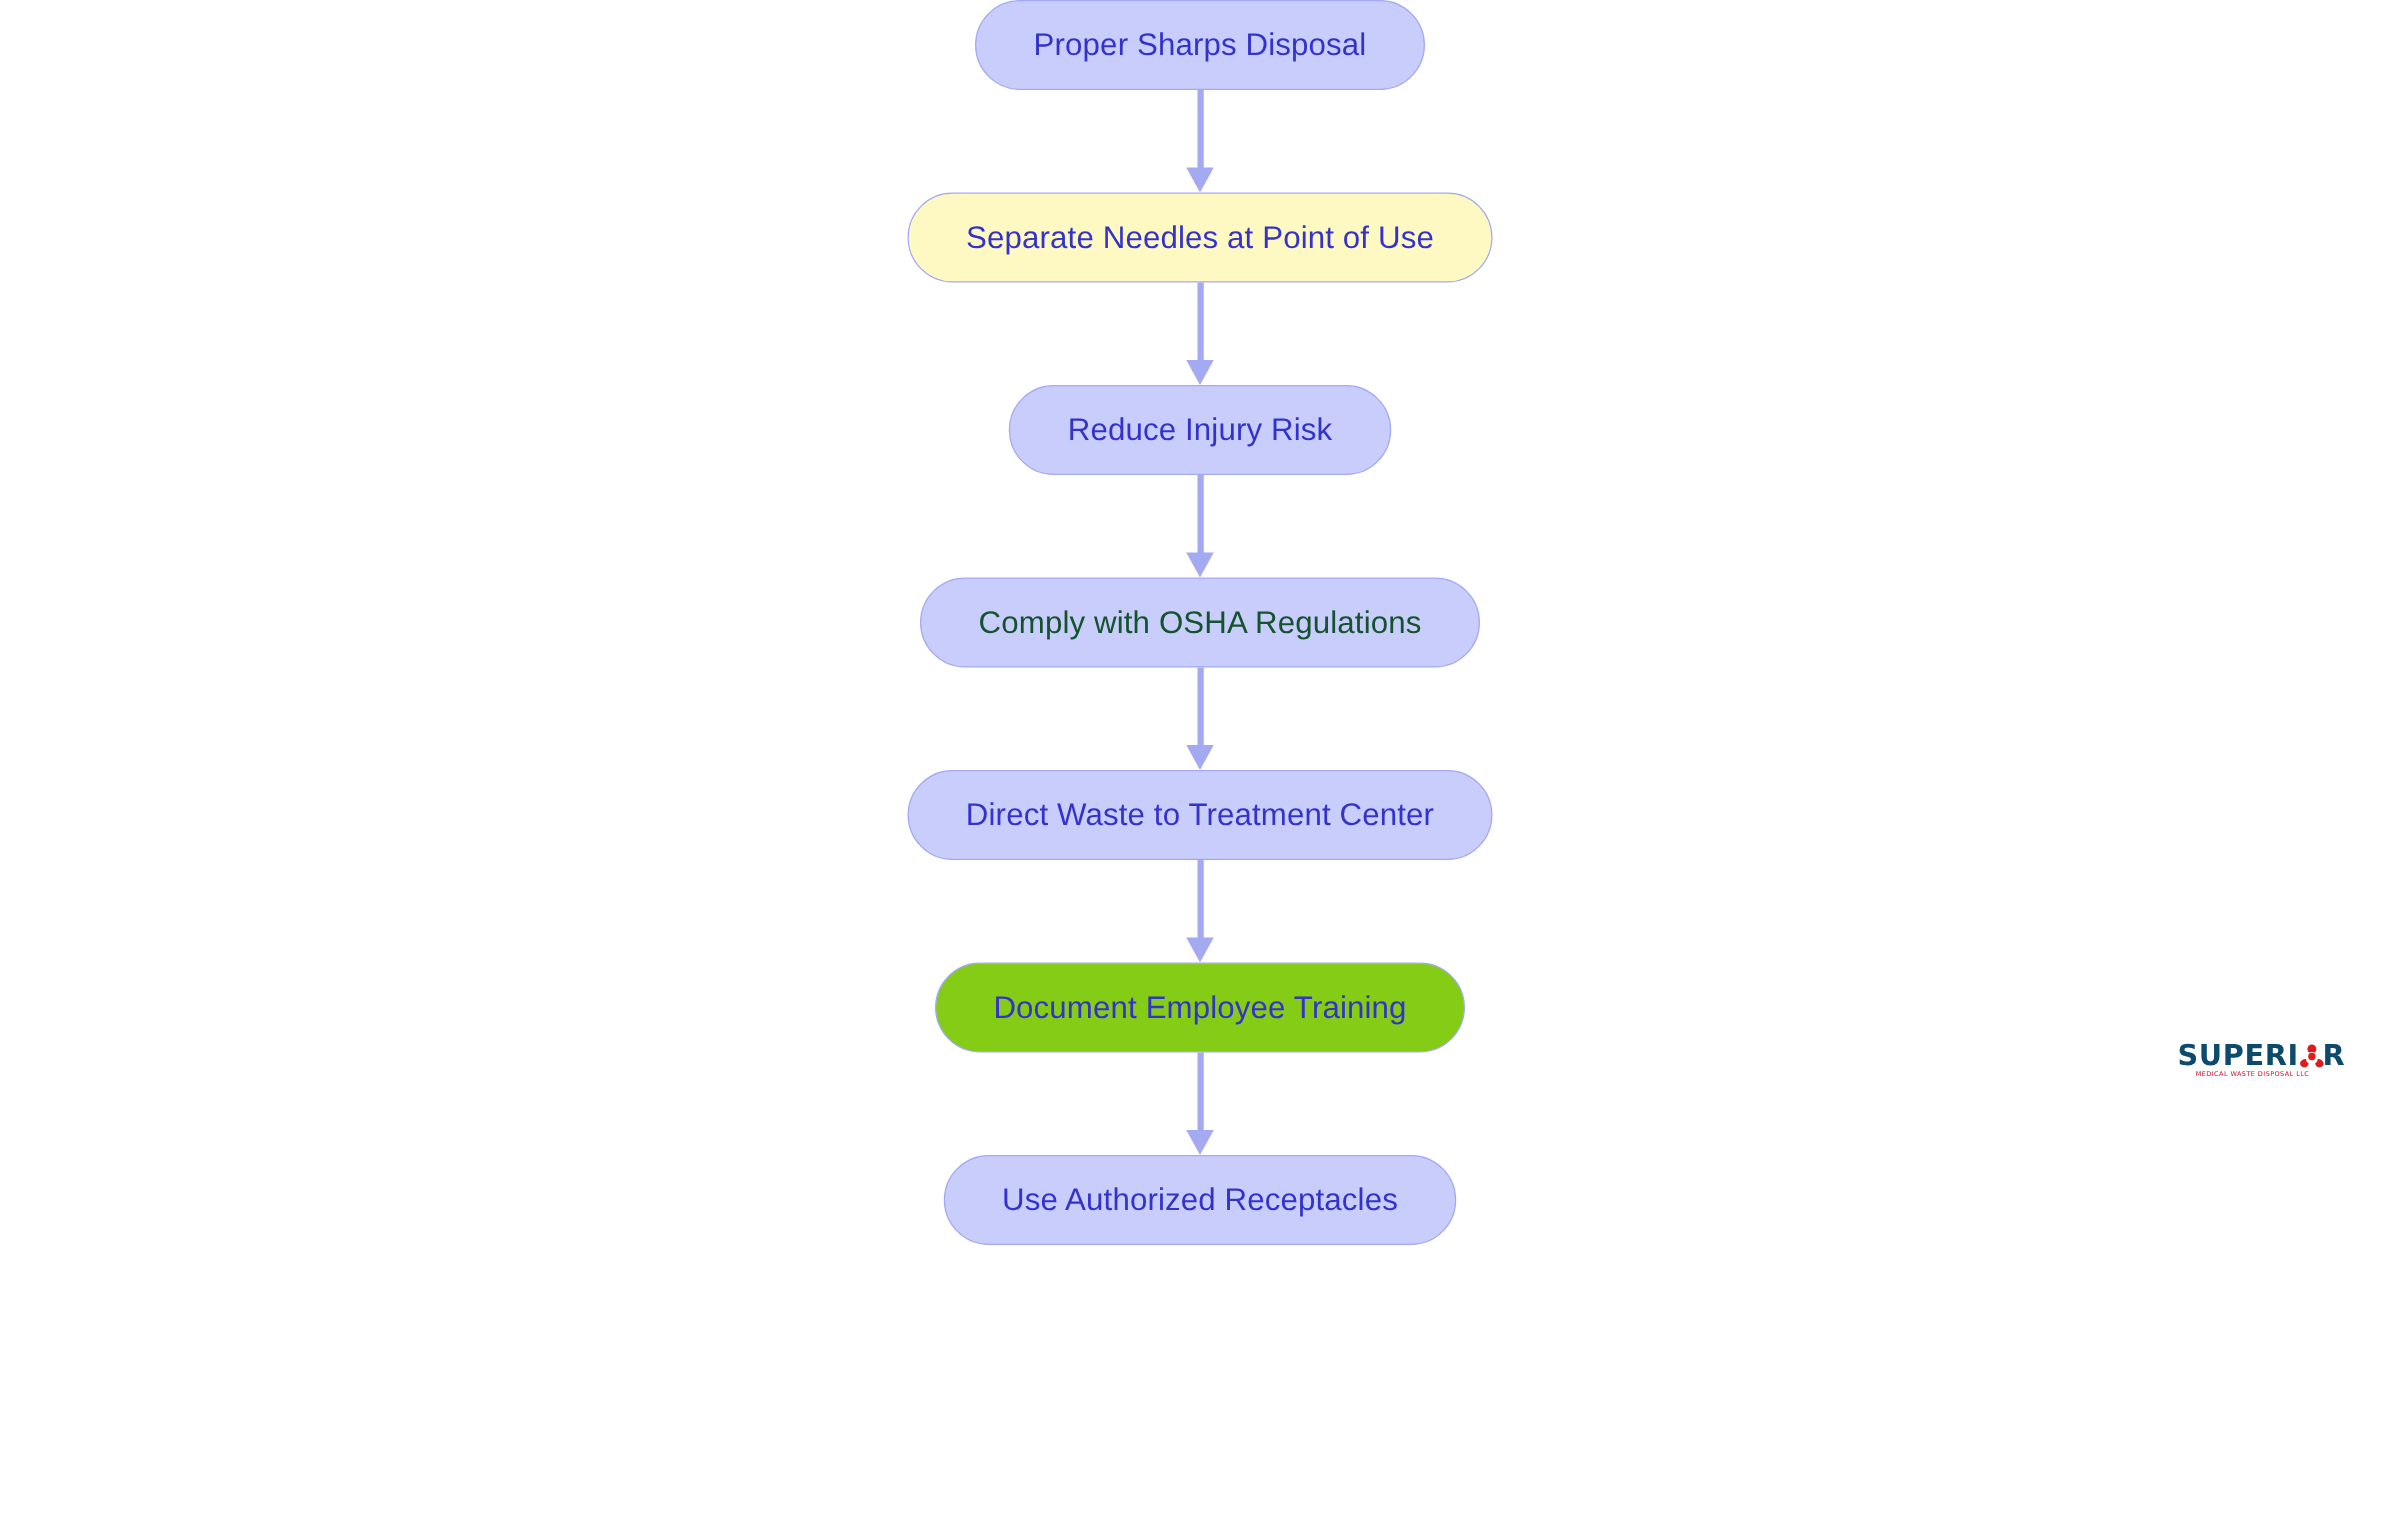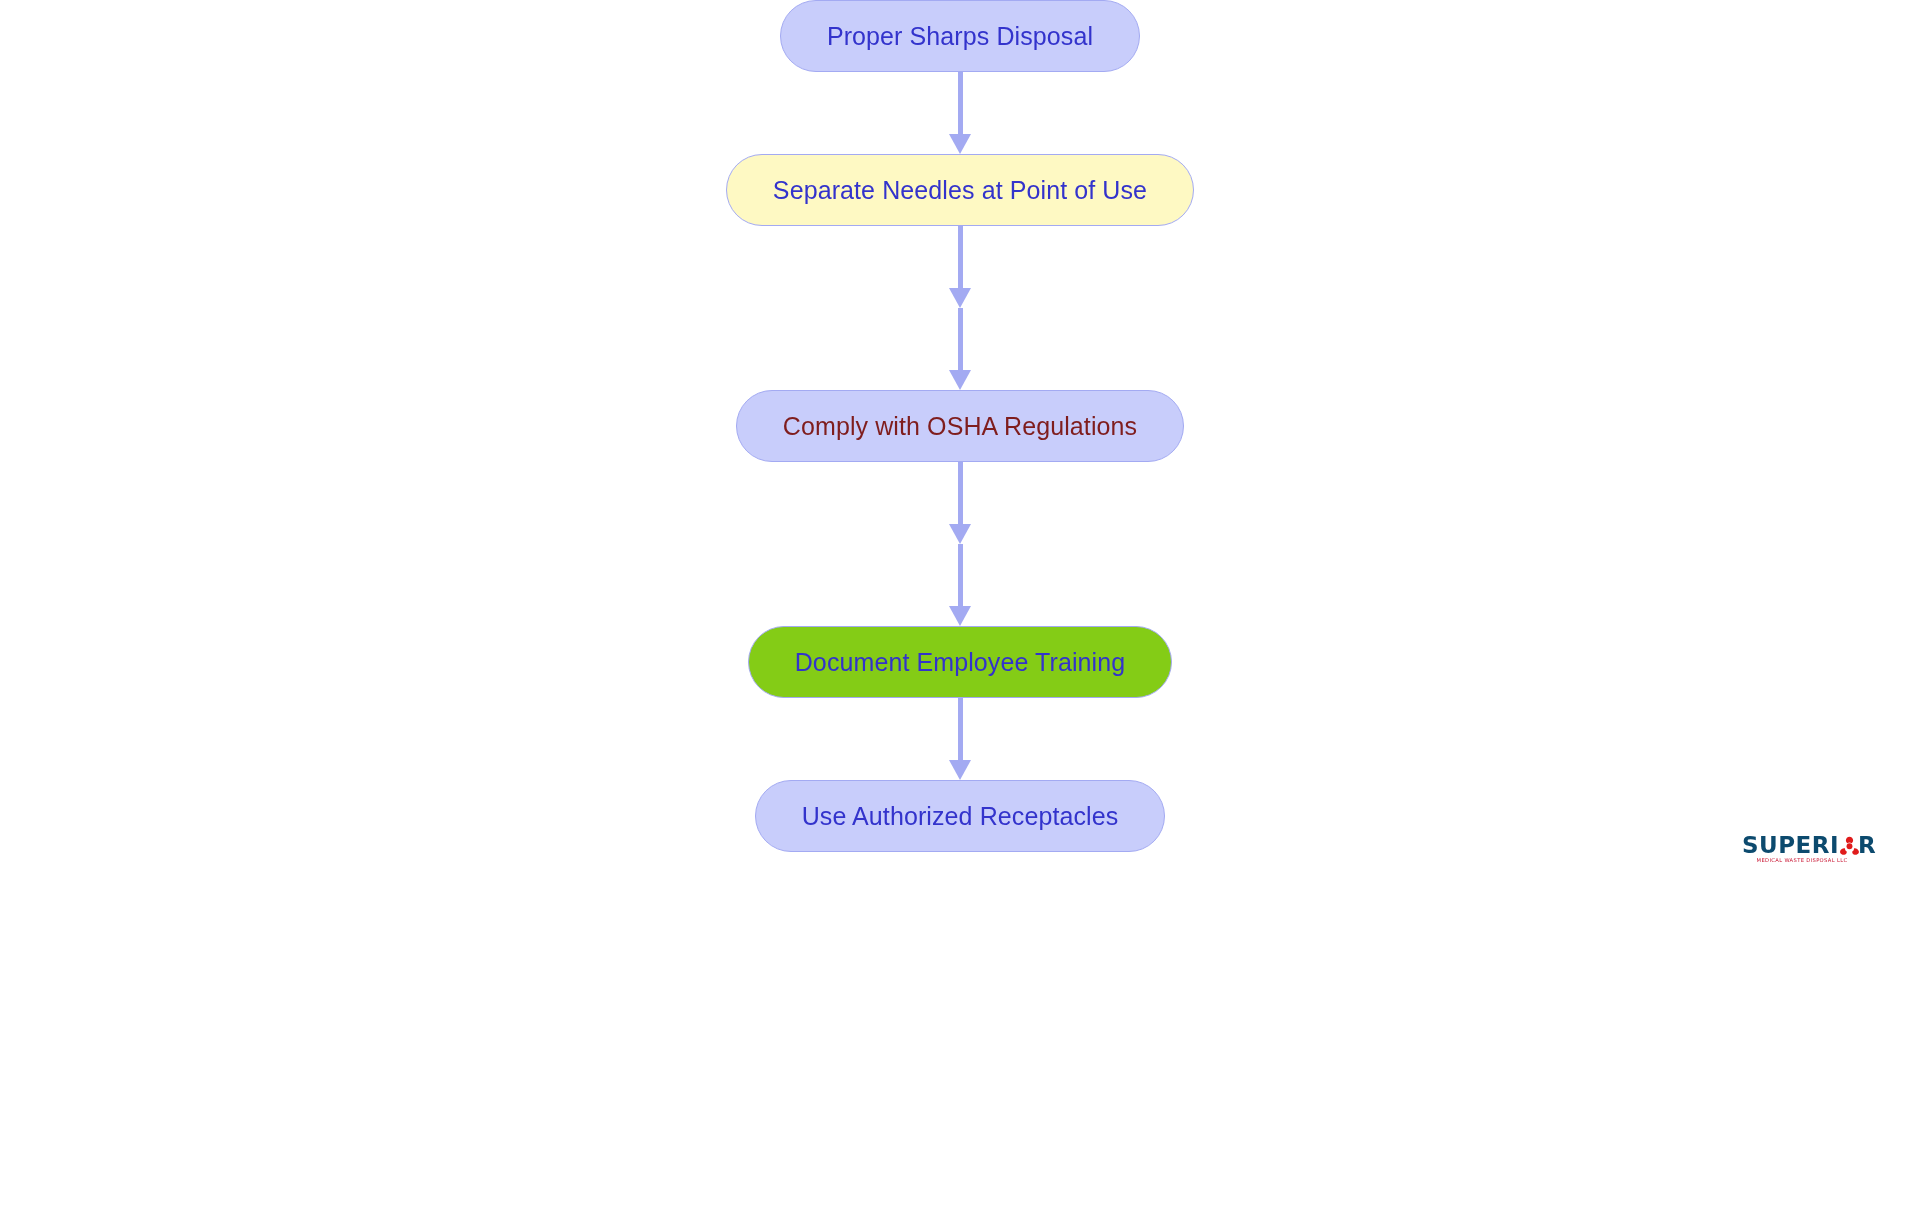--- a/index.html
+++ b/index.html
@@ -136,33 +136,35 @@
       <div class="head" style="border-top-color: rgb(163, 170, 242);"></div>
     </div>
 
     <div class="node" style="background: #fef9c3; border-color: rgb(163, 170, 242); color: rgb(51, 51, 204);">Separate Needles at Point of Use</div>
 
     <div class="connector">
       <div class="stem" style="background: rgb(163, 170, 242);"></div>
       <div class="head" style="border-top-color: rgb(163, 170, 242);"></div>
     </div>
 
+    <div class="node" style="background: rgb(200, 205, 251); border-color: rgb(163, 170, 242); color: rgb(51, 51, 204);">Reduce Injury Risk</div>
 
     <div class="connector">
       <div class="stem" style="background: rgb(163, 170, 242);"></div>
       <div class="head" style="border-top-color: rgb(163, 170, 242);"></div>
     </div>
 
-    <div class="node" style="background: rgb(200, 205, 251); border-color: rgb(163, 170, 242); color: #7f1d1d;">Comply with OSHA Regulations</div>
+    <div class="node" style="background: rgb(200, 205, 251); border-color: rgb(163, 170, 242); color: #14532d;">Comply with OSHA Regulations</div>
 
     <div class="connector">
       <div class="stem" style="background: rgb(163, 170, 242);"></div>
       <div class="head" style="border-top-color: rgb(163, 170, 242);"></div>
     </div>
 
+    <div class="node" style="background: rgb(200, 205, 251); border-color: rgb(163, 170, 242); color: rgb(51, 51, 204);">Direct Waste to Treatment Center</div>
 
     <div class="connector">
       <div class="stem" style="background: rgb(163, 170, 242);"></div>
       <div class="head" style="border-top-color: rgb(163, 170, 242);"></div>
     </div>
 
     <div class="node" style="background: #84cc16; border-color: rgb(163, 170, 242); color: rgb(51, 51, 204);">Document Employee Training</div>
 
     <div class="connector">
       <div class="stem" style="background: rgb(163, 170, 242);"></div>

